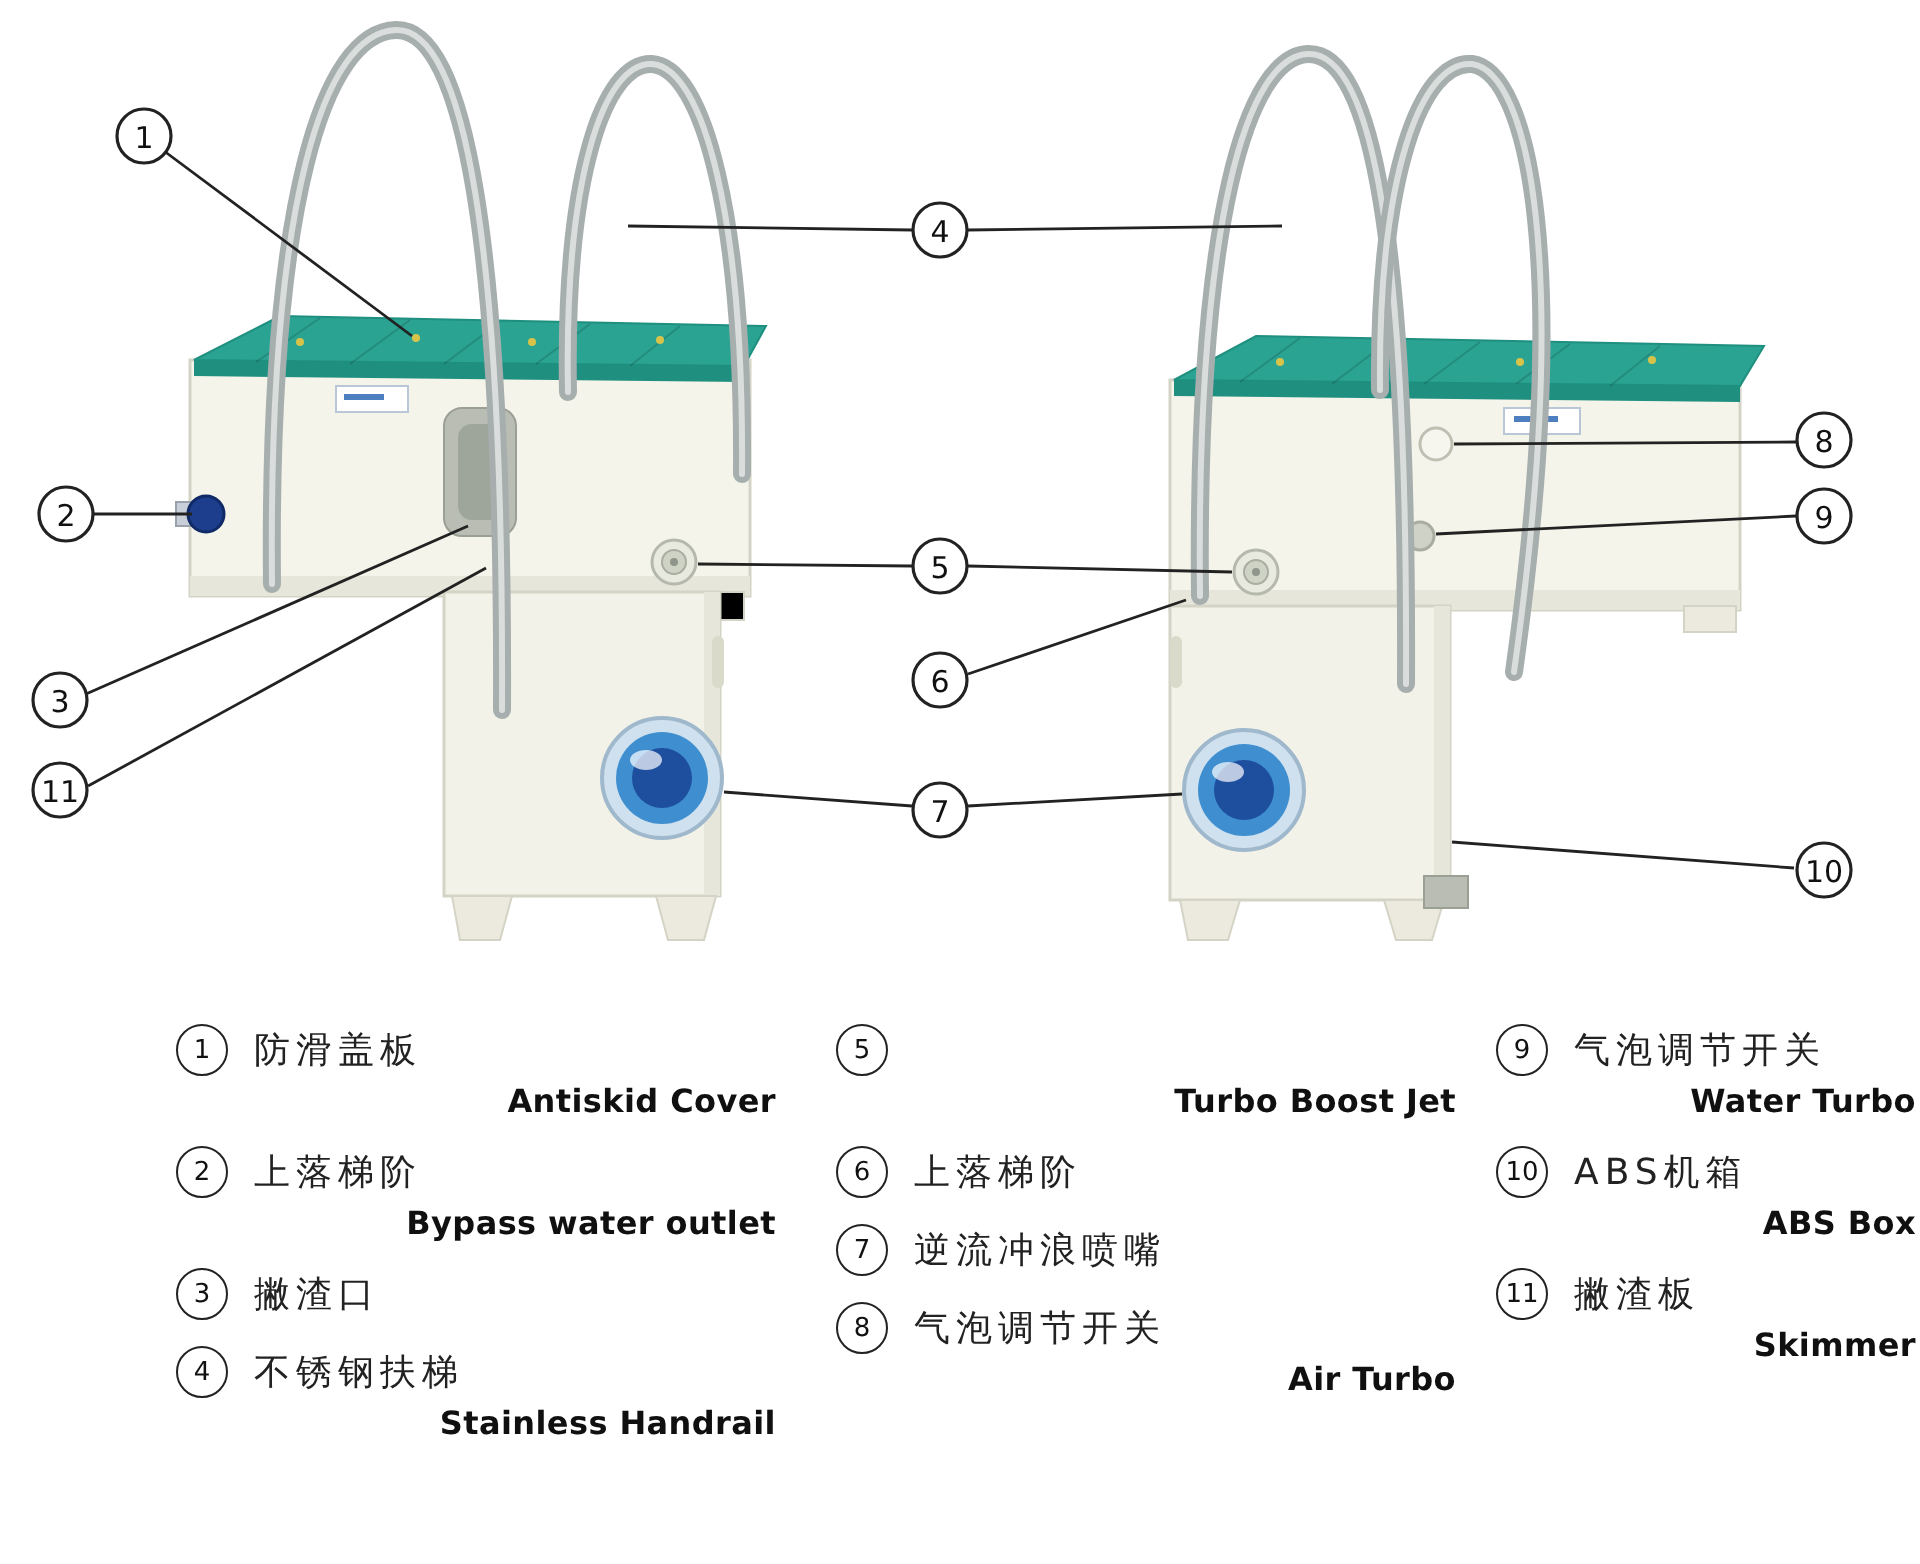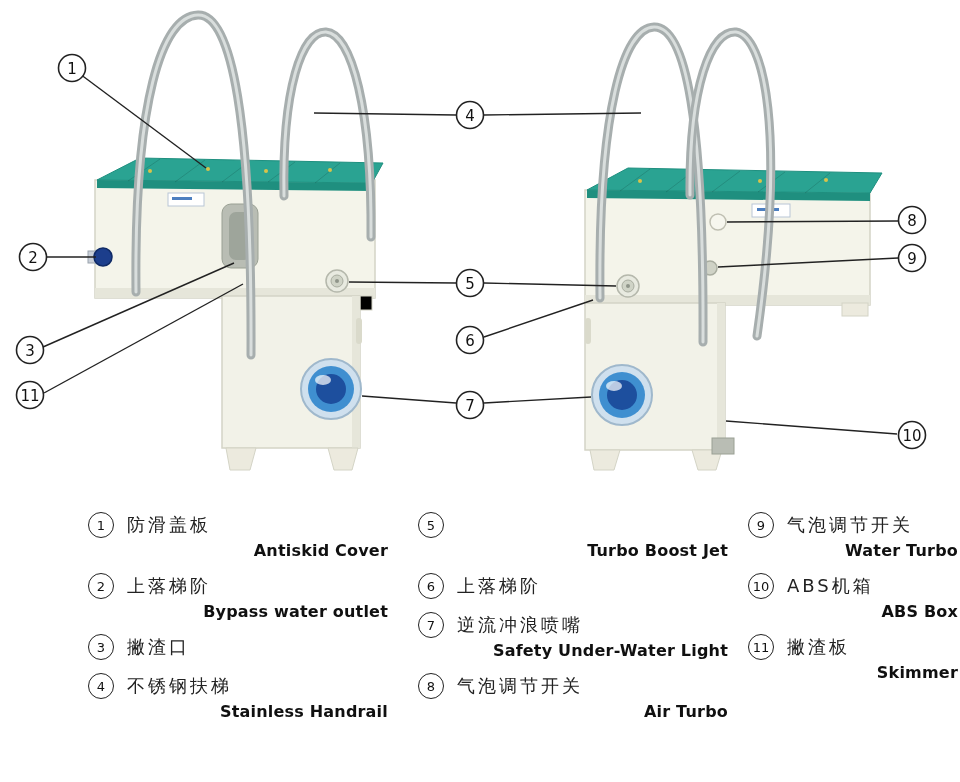--- a/index.html
+++ b/index.html
@@ -254,21 +254,20 @@
     <div class="legend-row">
       <span class="lnum">6</span>
       <span class="lzh">上落梯阶</span>
     </div>
   </div>
   <div class="legend-item">
     <div class="legend-row">
       <span class="lnum">7</span>
       <span class="lzh">逆流冲浪喷嘴</span>
     </div>
-    <div class="len">Safety Under-Water Light</div>
   </div>
   <div class="legend-item">
     <div class="legend-row">
       <span class="lnum">8</span>
       <span class="lzh">气泡调节开关</span>
     </div>
     <div class="len">Air Turbo</div>
   </div>
 </div>
 

